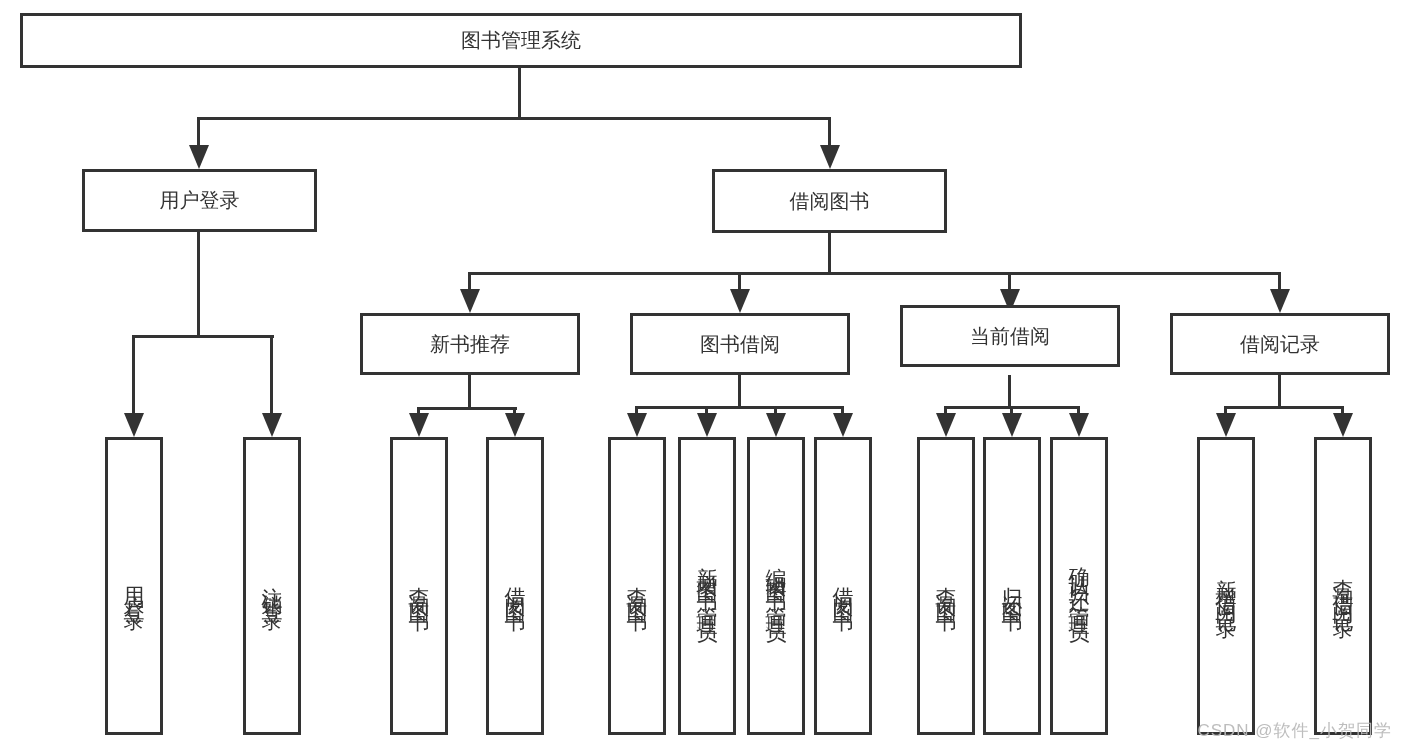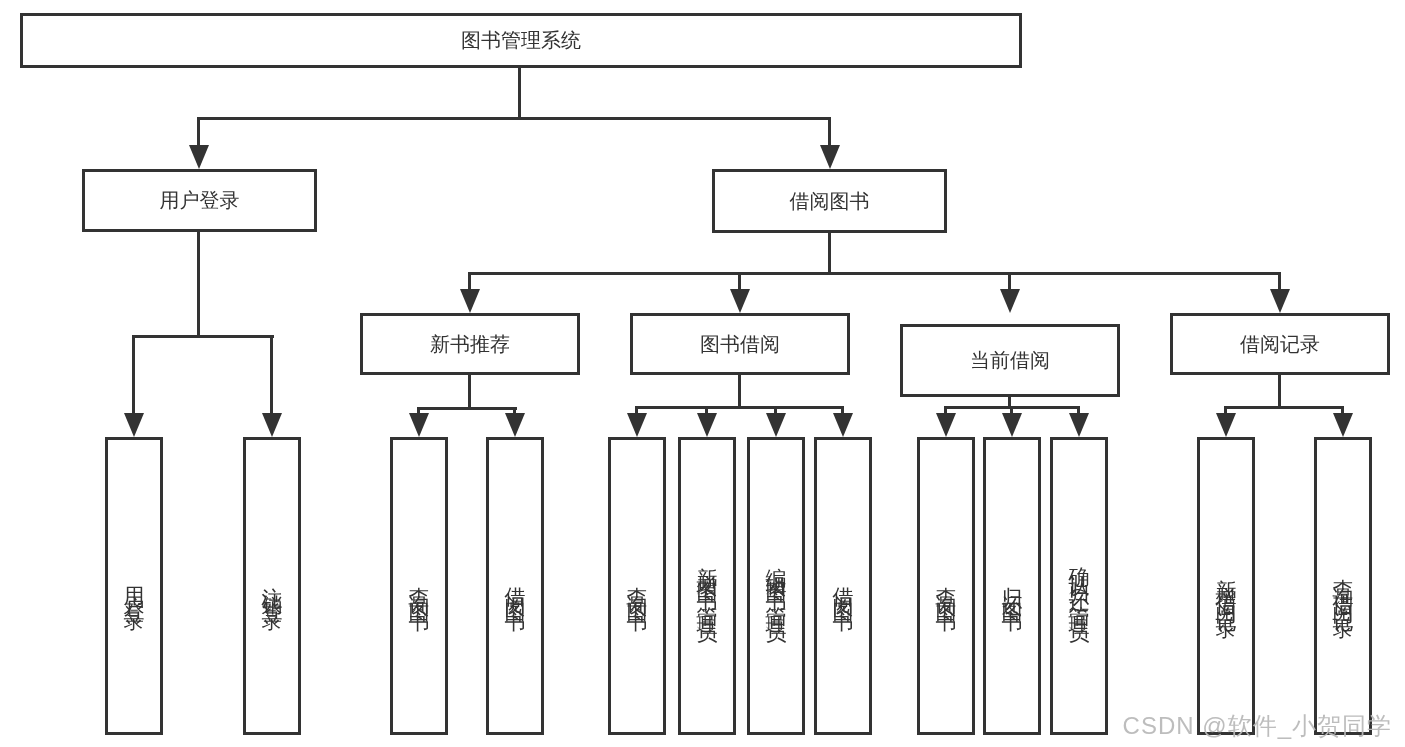--- a/index.html
+++ b/index.html
@@ -34,21 +34,21 @@
   .arrow{
     position:absolute;width:0;height:0;
     border-left:10px solid transparent;
     border-right:10px solid transparent;
     border-top:24px solid #333333;
     z-index:1;
   }
   .watermark{
     position:absolute;
     right:13px;bottom:5px;
-    font-size:24px;
+    font-size:17px;
     color:rgba(185,185,185,0.95);
     z-index:5;
     letter-spacing:1px;
   }
 </style>
 </head>
 <body>
 
 <div id="canvas">
 
@@ -121,21 +121,21 @@
   <div class="node" style="left:712px;top:169px;width:235px;height:64px">
     <span>借阅图书</span>
   </div>
 
   <div class="node" style="left:630px;top:313px;width:220px;height:62px">
     <span>图书借阅</span>
   </div>
   <div class="node" style="left:360px;top:313px;width:220px;height:62px">
     <span>新书推荐</span>
   </div>
-  <div class="node" style="left:900px;top:324px;width:220px;height:73px">
+  <div class="node" style="left:900px;top:305px;width:220px;height:62px">
     <span>当前借阅</span>
   </div>
   <div class="node" style="left:1170px;top:313px;width:220px;height:62px">
     <span>借阅记录</span>
   </div>
 
   <div class="node leaf" style="left:105px;top:437px;width:58px;height:298px">
     <span class="vtext">用户登录</span>
   </div>
   <div class="node leaf" style="left:243px;top:437px;width:58px;height:298px">

